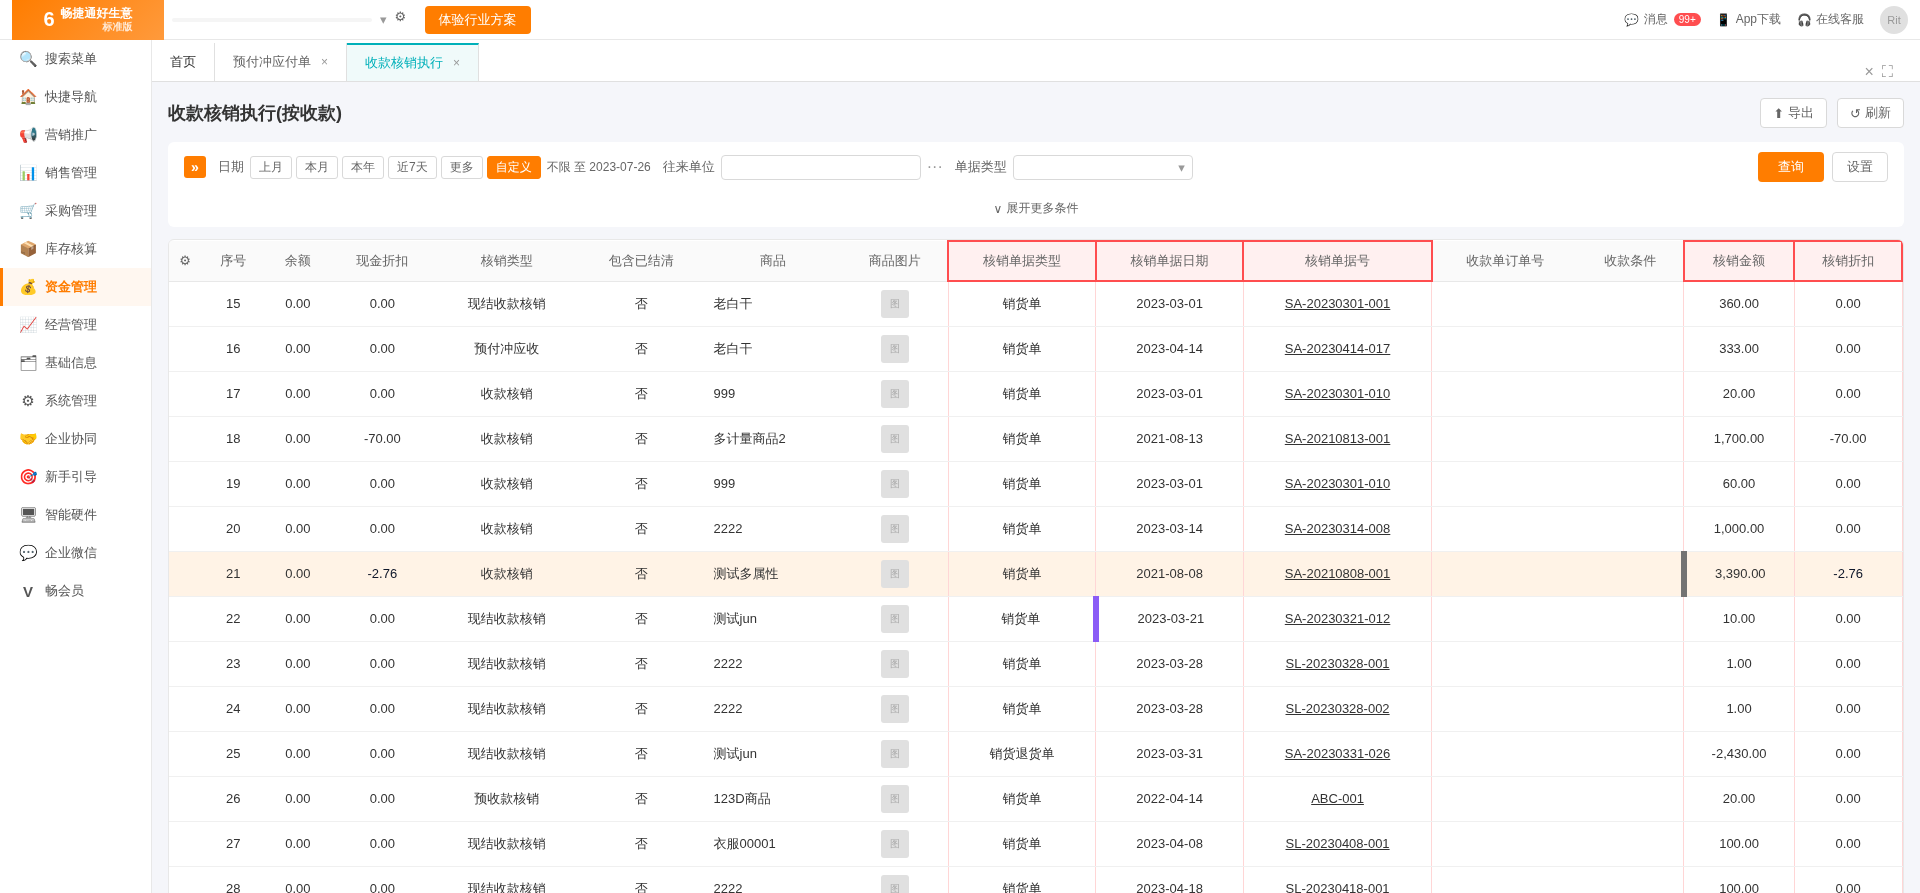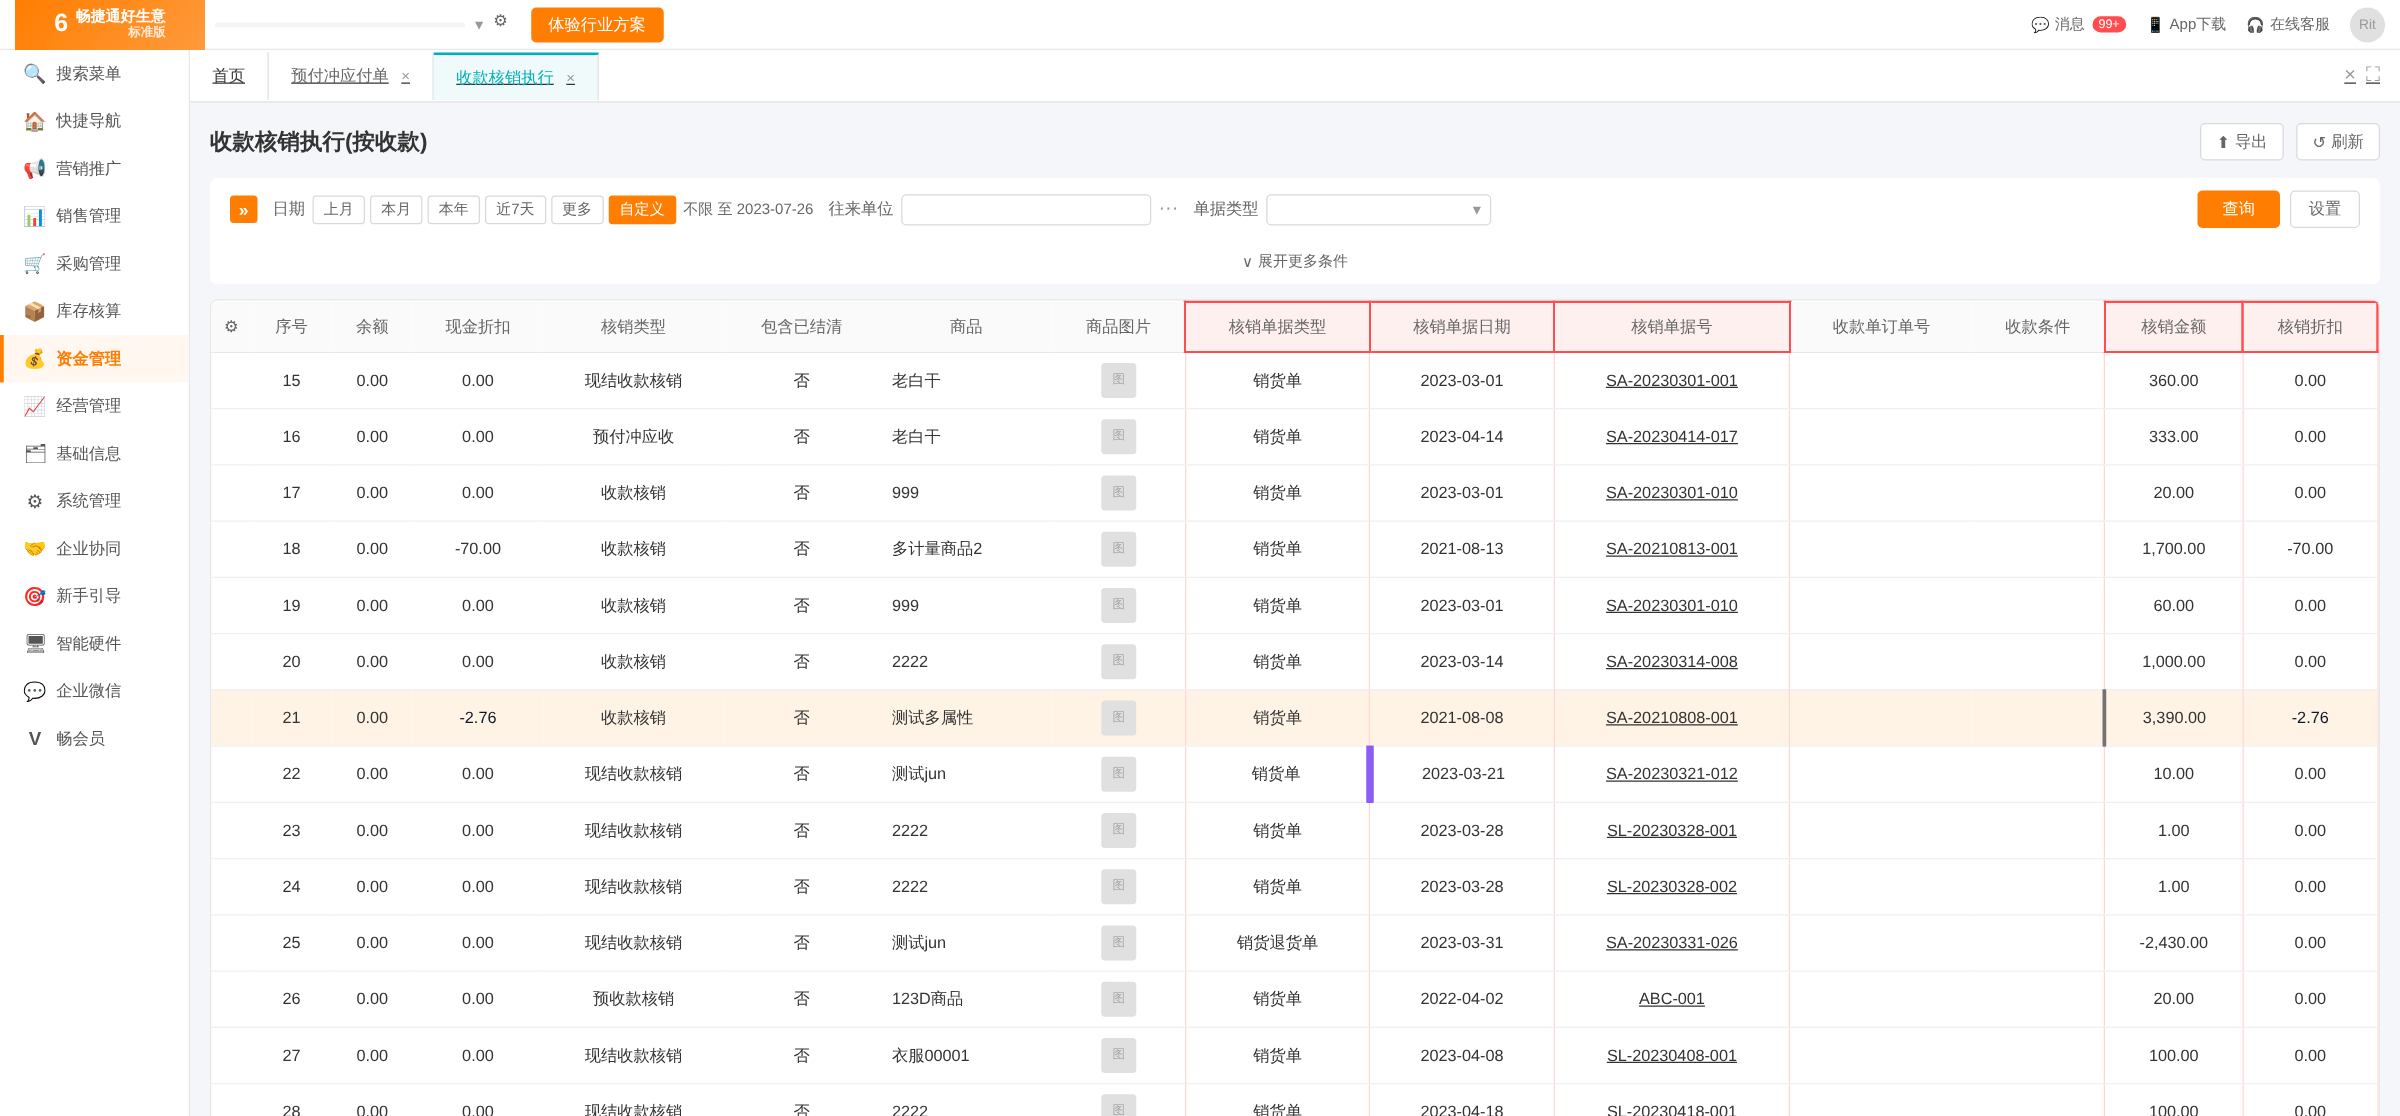--- a/index.html
+++ b/index.html
@@ -77,24 +77,23 @@
 
     
     .main { flex: 1; display: flex; flex-direction: column; overflow: hidden; }
 
     
     .tab-bar {
       height: 42px;
       background: #fff;
       border-bottom: 1px solid #e0e0e0;
       display: flex;
-      align-items: center;
-      padding: 0 0 0 0;
+      align-items: flex-end;
+      padding: 0 11px 0 0;
       flex-shrink: 0;
-      text-decoration: underline;
     }
     .tab {
       height: 38px;
       padding: 0 18px;
       display: flex;
       align-items: center;
       gap: 6px;
       cursor: pointer;
       font-size: 13px;
       color: #666;
@@ -607,21 +606,21 @@
     <td>否</td>
     <td style="text-align:left;padding-left:10px;">测试多属性</td>
     <td style="text-align:center;">
     <span style="display:inline-block;width:28px;height:28px;background:#e0e0e0;border-radius:3px;font-size:10px;line-height:28px;color:#aaa;">图</span>
   </td>
     <td style="border-left:1px solid #ffd6d6;border-right:1px solid #ffd6d6;">销货单</td>
     <td style="border-left:1px solid #ffd6d6;border-right:1px solid #ffd6d6;">2021-08-08</td>
     <td class="link-val" style="border-left:1px solid #ffd6d6;border-right:1px solid #ffd6d6;">SA-20210808-001</td>
     <td></td>
     <td></td>
-    <td class="" style="border-left:3px solid #737373;border-right:1px solid #ffd6d6;">3,390.00</td>
+    <td class="" style="border-left:6px solid #737373;border-right:1px solid #ffd6d6;">3,390.00</td>
     <td class="neg-val" style="border-left:1px solid #ffd6d6;border-right:1px solid #ffd6d6;">-2.76</td>
   </tr>
                 <tr>
     <td class="gear-cell"></td>
     <td>22</td>
     <td>0.00</td>
     <td class="">0.00</td>
     <td>现结收款核销</td>
     <td>否</td>
     <td style="text-align:left;padding-left:10px;">测试jun</td>
@@ -698,21 +697,21 @@
     <td>26</td>
     <td>0.00</td>
     <td class="">0.00</td>
     <td>预收款核销</td>
     <td>否</td>
     <td style="text-align:left;padding-left:10px;">123D商品</td>
     <td style="text-align:center;">
     <span style="display:inline-block;width:28px;height:28px;background:#e0e0e0;border-radius:3px;font-size:10px;line-height:28px;color:#aaa;">图</span>
   </td>
     <td style="border-left:1px solid #ffd6d6;border-right:1px solid #ffd6d6;">销货单</td>
-    <td style="border-left:1px solid #ffd6d6;border-right:1px solid #ffd6d6;">2022-04-02</td>
+    <td style="border-left:1px solid #ffd6d6;border-right:1px solid #ffd6d6;">2022-04-14</td>
     <td class="link-val" style="border-left:1px solid #ffd6d6;border-right:1px solid #ffd6d6;">ABC-001</td>
     <td></td>
     <td></td>
     <td class="" style="border-left:1px solid #ffd6d6;border-right:1px solid #ffd6d6;">20.00</td>
     <td class="" style="border-left:1px solid #ffd6d6;border-right:1px solid #ffd6d6;">0.00</td>
   </tr>
                 <tr>
     <td class="gear-cell"></td>
     <td>27</td>
     <td>0.00</td>

